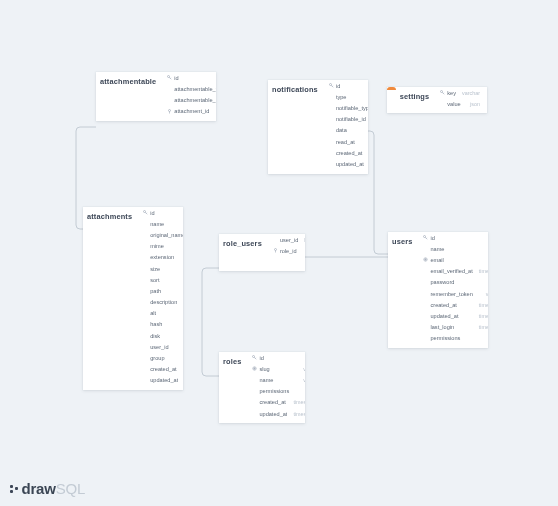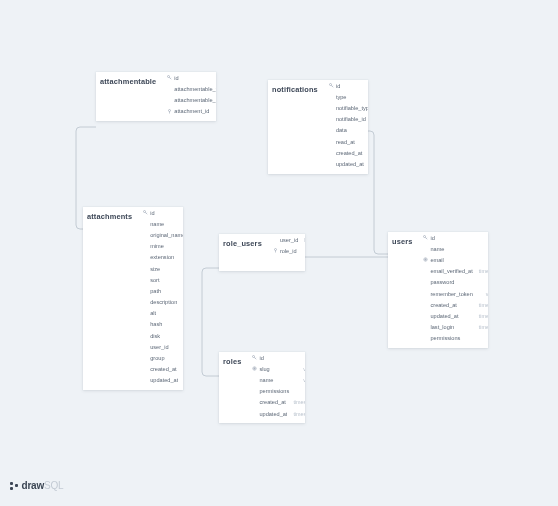--- a/index.html
+++ b/index.html
@@ -112,21 +112,21 @@
   }
   .idx-label {
     padding-left: 1.5px;
   }
   #logo {
     position: absolute;
     left: 10px;
     top: 480px;
     display: flex;
     align-items: center;
-    font-size: 10px;
+    font-size: 15px;
     letter-spacing: -0.2px;
   }
   .logo-mark {
     width: 9px;
     height: 11px;
     margin-right: 2.5px;
     position: relative;
   }
   .logo-mark i {
     position: absolute;
@@ -251,20 +251,41 @@
           <span class="col-icon">
             <svg width="5" height="5" viewBox="0 0 10 10" fill="none" stroke="currentColor" stroke-width="1.2">
               <circle cx="5" cy="3" r="2"></circle>
               <path d="M5 5 L5 9"></path>
             </svg>
           </span>
           <span class="idx-label">notifiable_type, notifiable_id</span>
         </div>
       </div>
     </div>
+    <div class="table-card" style="left: 387px; top: 87px; width: 100px;">
+      <div class="accent" style="background: rgb(240, 138, 60);"></div>
+      <div class="table-title">settings</div>
+      <div class="cols">
+        <div class="col-row">
+          <span class="col-icon">
+            <svg width="5" height="5" viewBox="0 0 10 10" fill="none" stroke="currentColor" stroke-width="1.2">
+              <circle cx="3" cy="3" r="2"></circle>
+              <path d="M4.4 4.4 L8.5 8.5 M6.6 6.6 L7.6 5.6"></path>
+            </svg>
+          </span>
+          <span class="col-name">key</span>
+          <span class="col-type">varchar</span>
+        </div>
+        <div class="col-row">
+          <span class="col-icon"></span>
+          <span class="col-name">value</span>
+          <span class="col-type">json</span>
+        </div>
+      </div>
+    </div>
     <div class="table-card" style="left: 219px; top: 234px; width: 86px;">
       <div class="accent" style="background: rgb(44, 185, 107);"></div>
       <div class="table-title">role_users</div>
       <div class="cols">
         <div class="col-row">
           <span class="col-icon"></span>
           <span class="col-name">user_id</span>
           <span class="col-type">bigint</span>
         </div>
         <div class="col-row">

